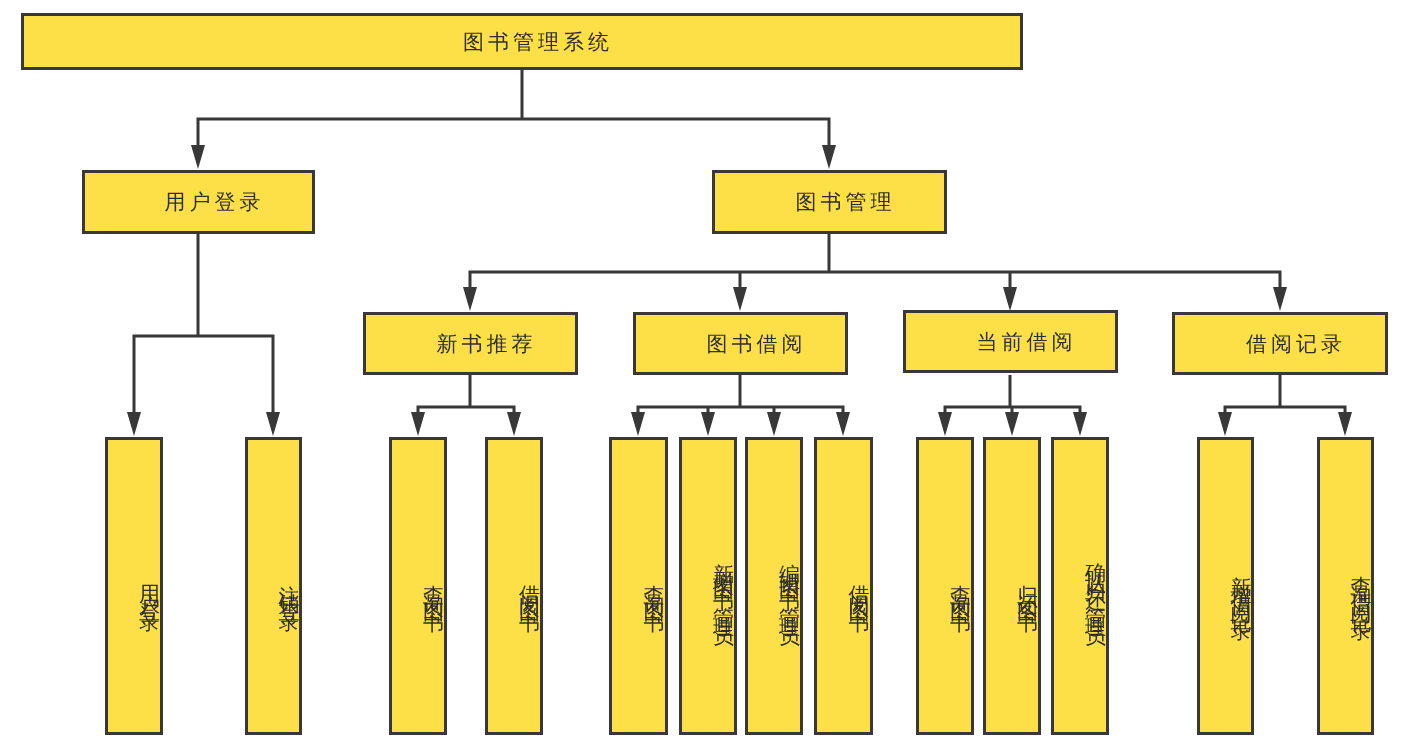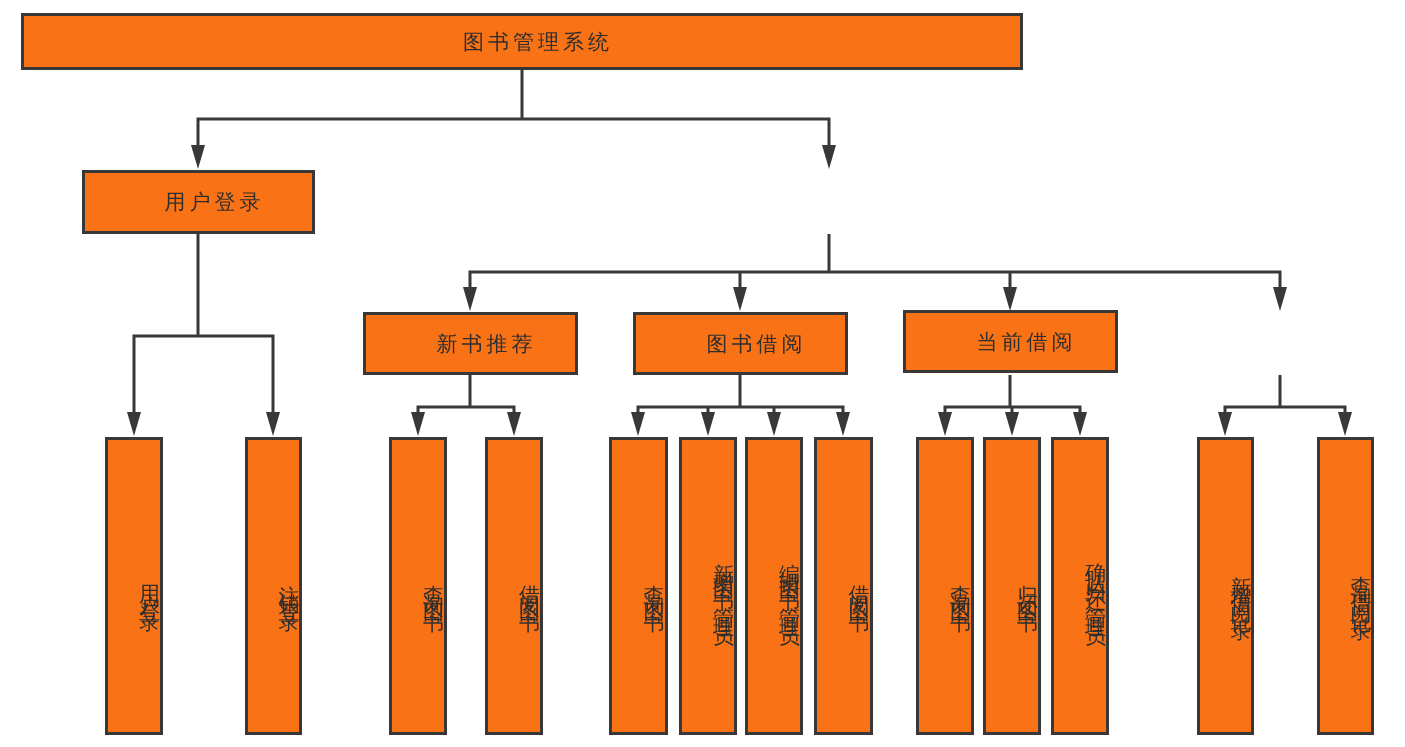--- a/index.html
+++ b/index.html
@@ -14,21 +14,21 @@
     width:1405px;height:747px;
     background:var(--bg);
     font-family:"Liberation Sans", sans-serif;
     overflow:hidden;
   }
   .stage svg{position:absolute;left:0;top:0;}
   .node{
     position:absolute;
     box-sizing:border-box;
     border:3px solid var(--line);
-    background:#f97316;
+    background:#fde047;
     display:flex;align-items:center;justify-content:center;
     color:var(--text);
     font-size:21px;
     z-index:2;
     padding-left:32px;
   }
   .node.h span{letter-spacing:4px;white-space:nowrap;}
   .node.v span{
     writing-mode:vertical-rl;
     letter-spacing:9px;
@@ -83,29 +83,35 @@
     </g>
   </svg>
 
   <div class="node h" style="left:21px;top:13px;width:1002px;height:57px">
     <span>图书管理系统</span>
   </div>
 
   <div class="node h" style="left:82px;top:170px;width:233px;height:64px">
     <span>用户登录</span>
   </div>
+  <div class="node h" style="left:712px;top:170px;width:235px;height:64px">
+    <span>图书管理</span>
+  </div>
 
   <div class="node h" style="left:363px;top:312px;width:215px;height:63px">
     <span>新书推荐</span>
   </div>
   <div class="node h" style="left:633px;top:312px;width:215px;height:63px">
     <span>图书借阅</span>
   </div>
   <div class="node h" style="left:903px;top:310px;width:215px;height:63px">
     <span>当前借阅</span>
+  </div>
+  <div class="node h" style="left:1172px;top:312px;width:216px;height:63px">
+    <span>借阅记录</span>
   </div>
 
   <div class="node v" style="left:105px;top:437px;width:58px;height:298px">
     <span>用户登录</span>
   </div>
   <div class="node v" style="left:245px;top:437px;width:57px;height:298px">
     <span>注销登录</span>
   </div>
 
   <div class="node v" style="left:389px;top:437px;width:58px;height:298px">

